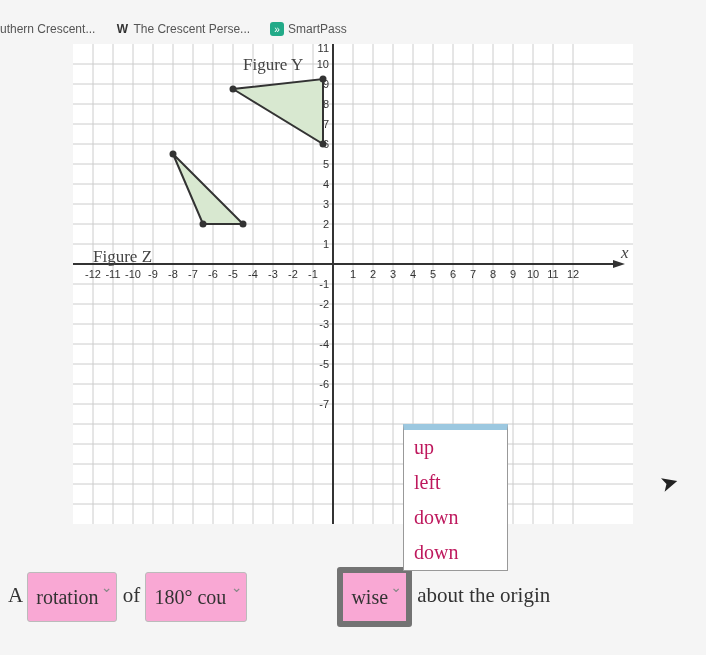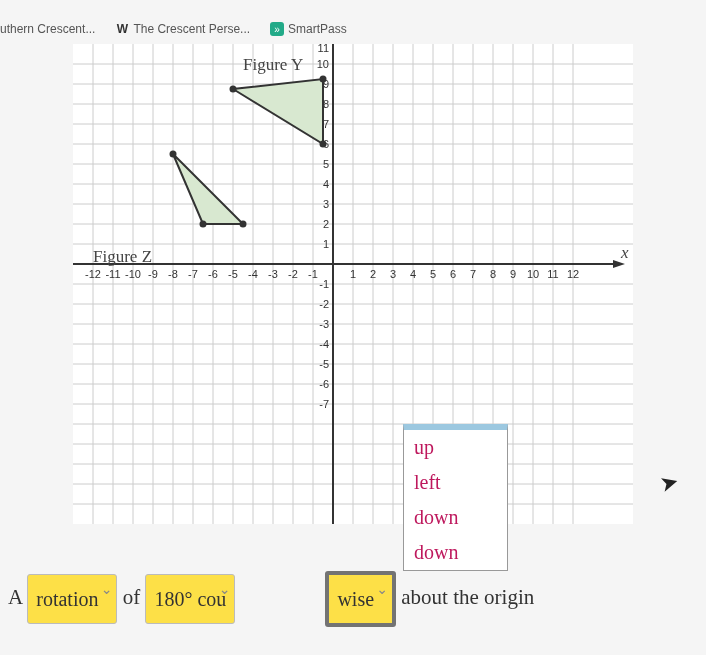--- a/index.html
+++ b/index.html
@@ -59,21 +59,21 @@
       font-size: 21px;
       color: #333;
       line-height: 2.2;
     }
     .answer-area .row { white-space: nowrap; }
     .sel {
       display: inline-block;
       border: 1px solid #bbb;
       border-radius: 3px;
       padding: 2px 18px 2px 8px;
-      background: #fde047;
+      background: #f9a8d4;
       font-size: 20px;
       position: relative;
       vertical-align: middle;
       cursor: pointer;
     }
     .sel::after {
       content: "⌄";
       position: absolute;
       right: 4px;
       top: 0px;
@@ -249,16 +249,16 @@
   </div>
 </div>
 
 <div class="cursor-arrow">➤</div>
 
 <div class="answer-area">
   <div class="row">
     <span>A</span>
     <span class="sel">rotation</span>
     <span>of</span>
-    <span class="sel" style="padding-right:8px"><span>180°</span> <span>cou</span></span><span style="display:inline-block;width:90px"></span><span class="sel" style="border:4px solid #737373">wise</span>
+    <span class="sel" style="padding-right:20px"><span>180°</span> <span>cou</span></span><span style="display:inline-block;width:90px"></span><span class="sel" style="border:6px solid #737373">wise</span>
     <span>about the origin</span>
   </div>
 </div>
 
 </body></html>

